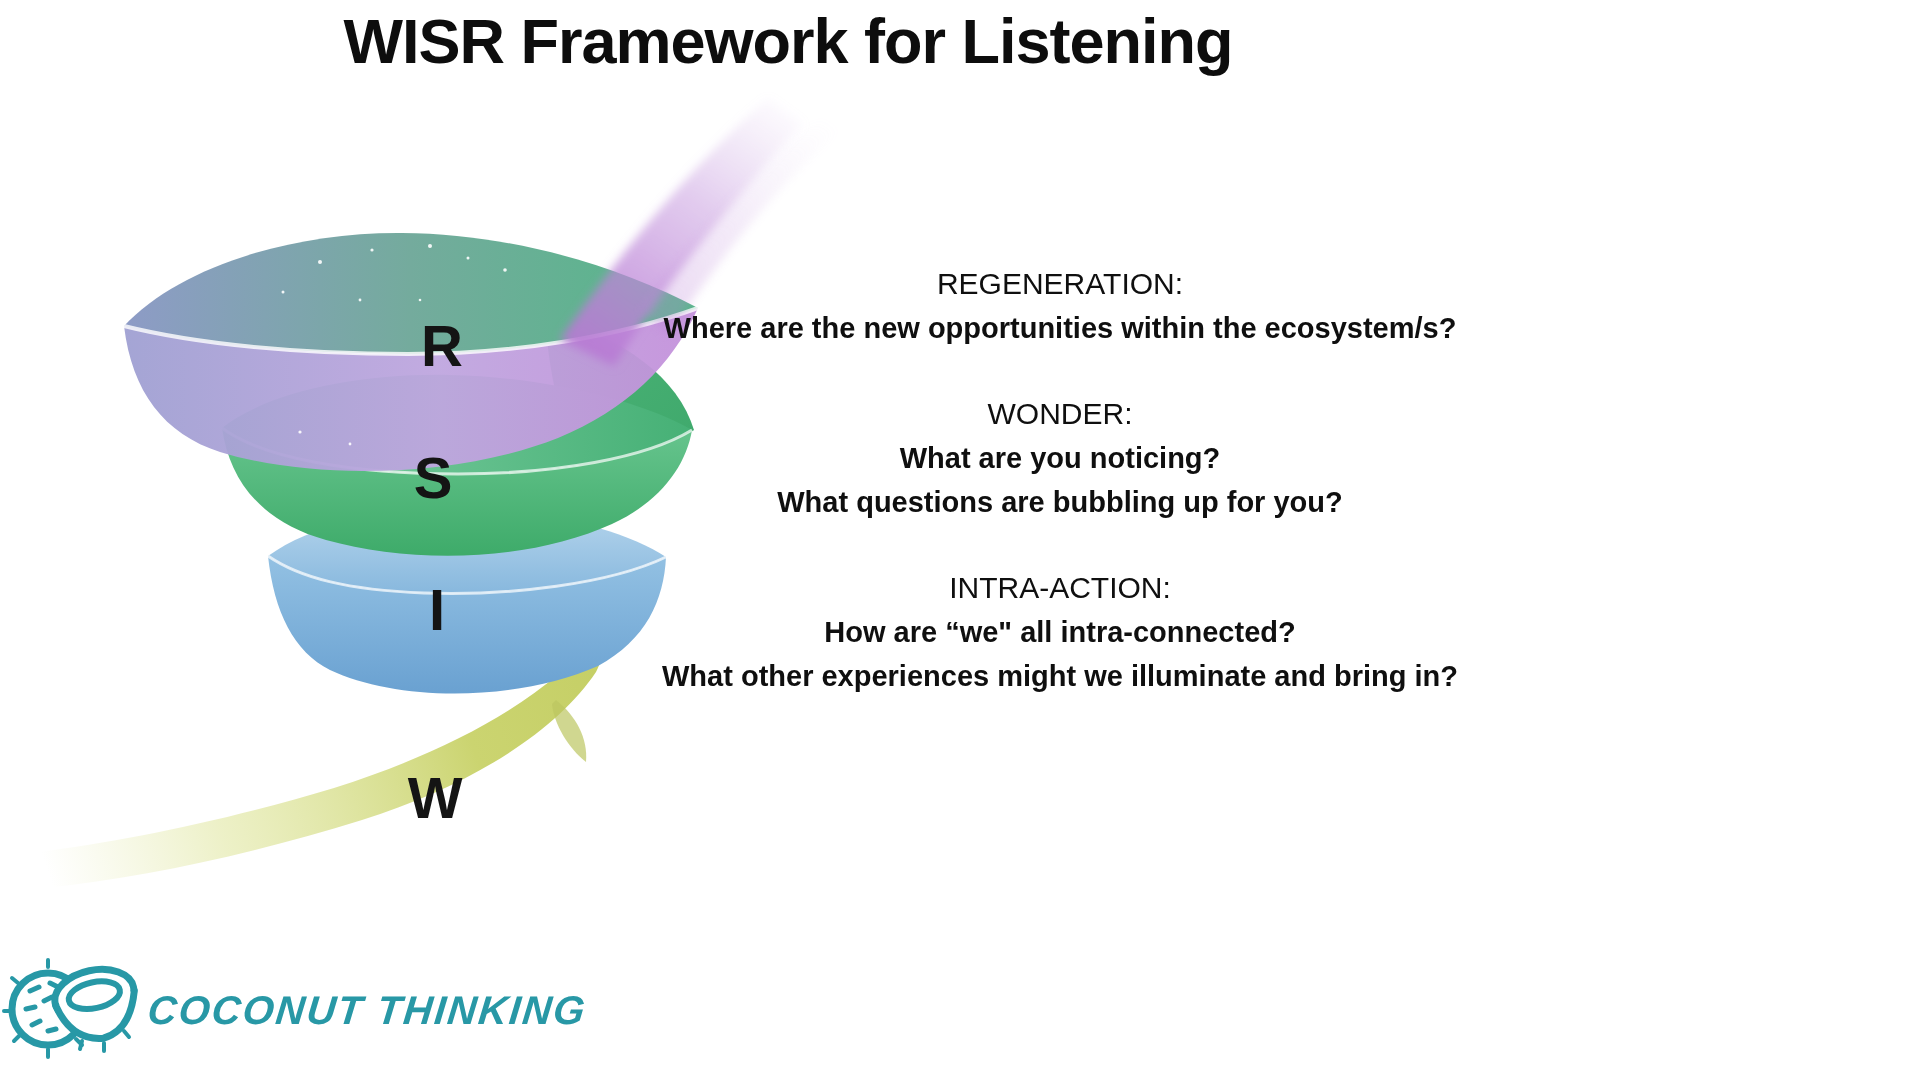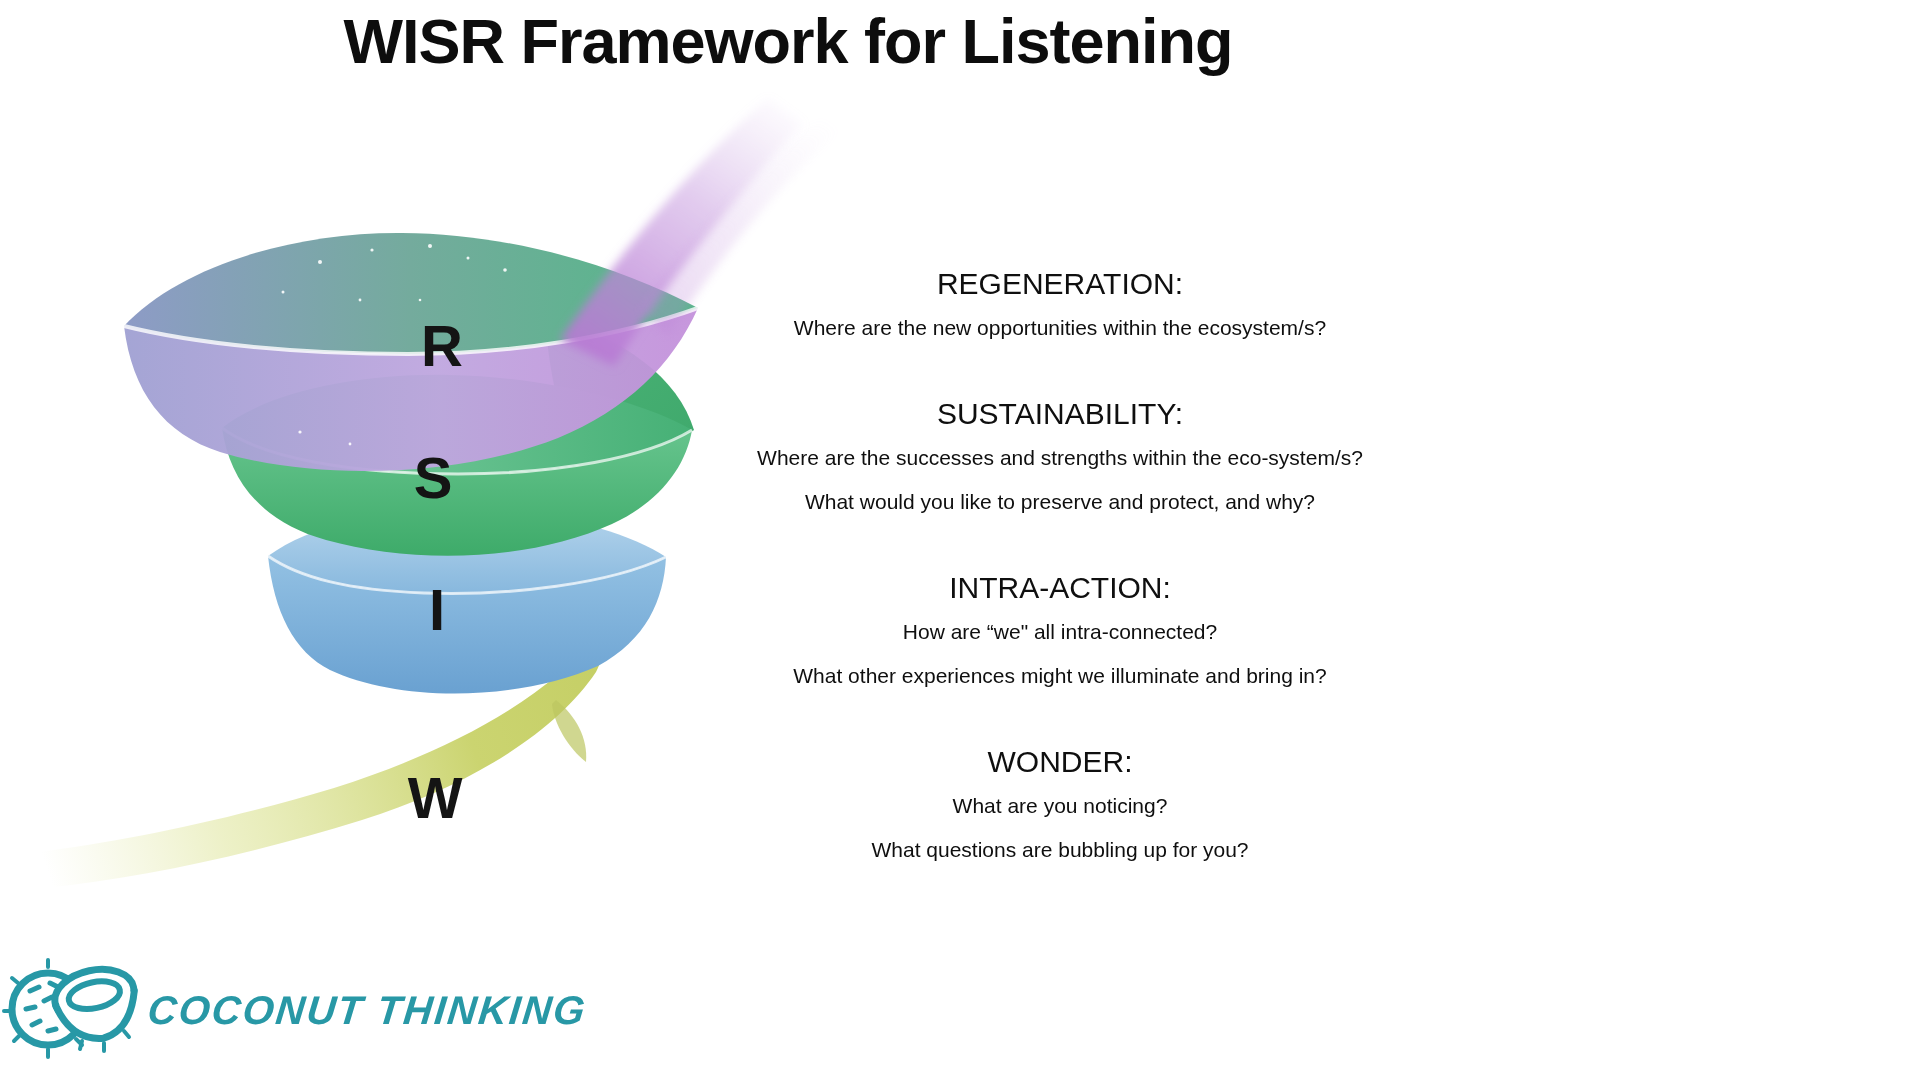--- a/index.html
+++ b/index.html
@@ -15,21 +15,21 @@
   .funnel-letter{
     position:absolute;transform:translate(-50%,-50%);
     font-size:58px;font-weight:700;color:#141414;line-height:1;
   }
   .sections{
     position:absolute;left:610px;top:262px;width:900px;
     display:flex;flex-direction:column;gap:42px;text-align:center;
   }
   .section{display:block;}
   .section .heading{font-size:30px;font-weight:400;line-height:44px;}
-  .section .line{font-size:21px;font-weight:400;line-height:44px;white-space:nowrap;}
+  .section .line{font-size:29px;font-weight:700;line-height:44px;white-space:nowrap;}
   .coconut-logo{position:absolute;left:0;top:950px;width:620px;height:130px;}
   .coconut-icon-svg{position:absolute;left:0;top:0;width:150px;height:130px;}
   .coconut-wordmark{
     position:absolute;left:148px;top:38px;
     font-size:40px;font-weight:700;font-style:italic;letter-spacing:2px;
     transform:skewX(-6deg);line-height:44px;
   }
   .tlf-logo-svg{position:absolute;left:1640px;top:925px;width:290px;height:155px;}
   .tlf-text{font-weight:700;letter-spacing:3px;}
 </style>
@@ -129,33 +129,28 @@
   <div class="funnel-letter" style="left:433px;top:478px;">S</div>
   <div class="funnel-letter" style="left:437px;top:610px;">I</div>
   <div class="funnel-letter" style="left:435px;top:798px;">W</div>
 
   <div class="sections">
     <div class="section">
       <div class="heading">REGENERATION:</div>
       <div class="line">Where are the new opportunities within the ecosystem/s?</div>
     </div>
     <div class="section">
-      <div class="heading">SUSTAINABILITY:</div>
-      <div class="line">Where are the successes and strengths within the eco-system/s?</div>
-      <div class="line">What would you like to preserve and protect, and why?</div>
+      <div class="heading">WONDER:</div>
+      <div class="line">What are you noticing?</div>
+      <div class="line">What questions are bubbling up for you?</div>
     </div>
     <div class="section">
       <div class="heading">INTRA-ACTION:</div>
       <div class="line">How are “we" all intra-connected?</div>
       <div class="line">What other experiences might we illuminate and bring in?</div>
-    </div>
-    <div class="section">
-      <div class="heading">WONDER:</div>
-      <div class="line">What are you noticing?</div>
-      <div class="line">What questions are bubbling up for you?</div>
     </div>
   </div>
 
   <div class="coconut-logo">
     <svg class="coconut-icon-svg" viewBox="10 955 150 130" aria-hidden="true">
       <g stroke="#2798A6" fill="none" stroke-linecap="round">
 
         <circle cx="58" cy="1014" r="36" stroke-width="7"></circle>
 
         <g stroke-width="4">

